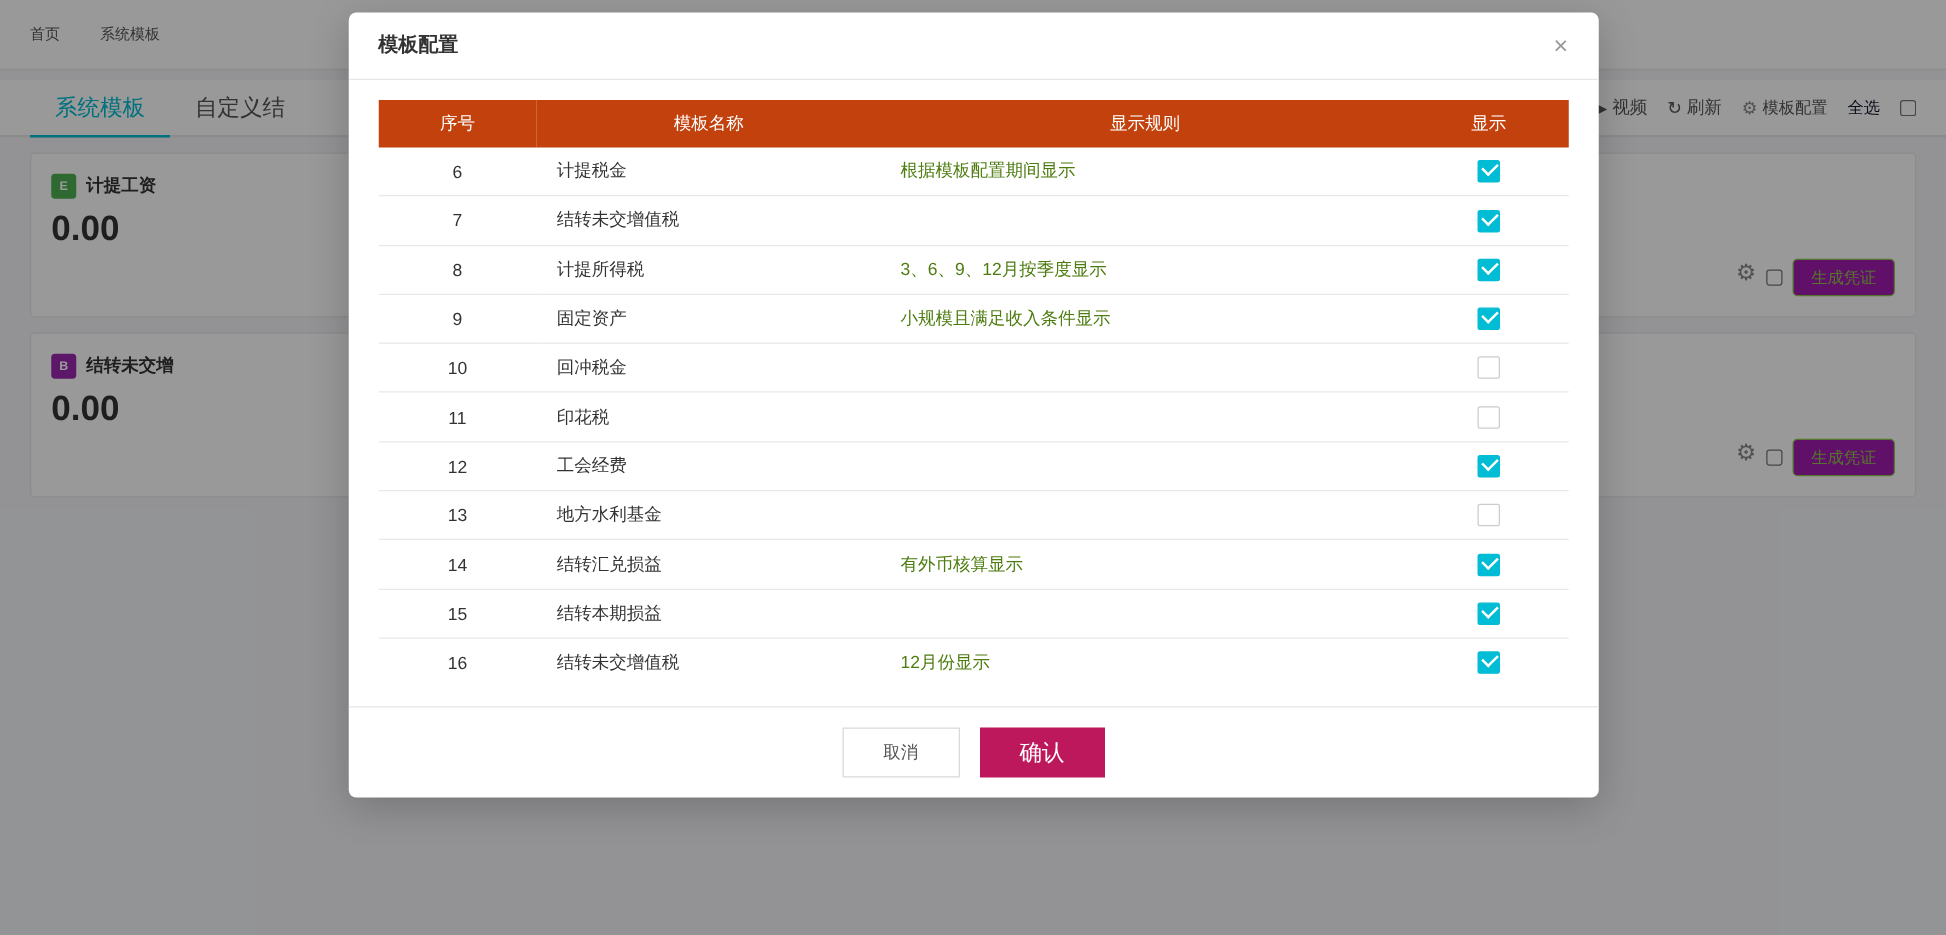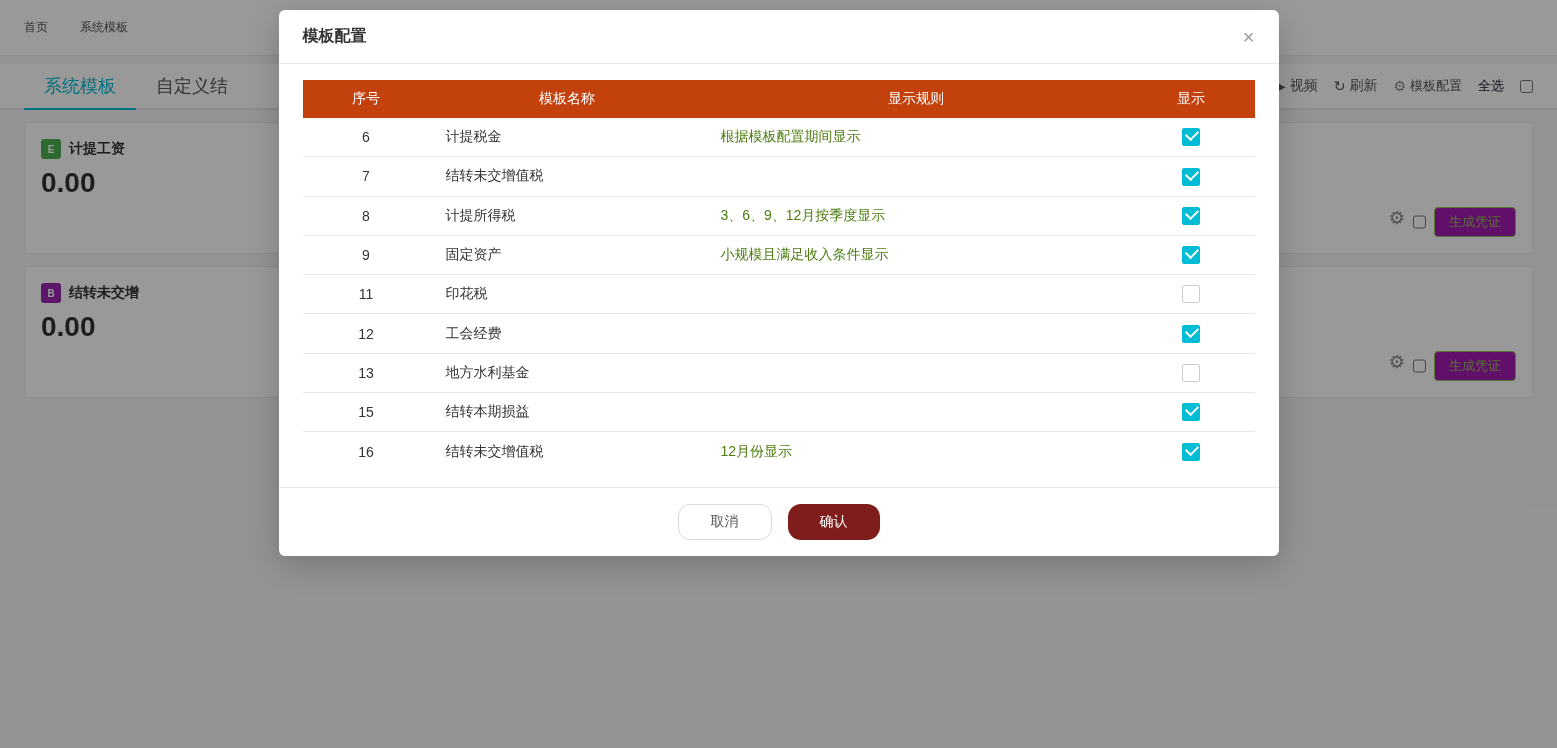--- a/index.html
+++ b/index.html
@@ -271,32 +271,32 @@
       justify-content: center;
       gap: 16px;
       border-top: 1px solid #e8e8e8;
     }
 
     .btn-cancel {
       padding: 8px 32px;
       border: 1px solid #d9d9d9;
       background: #fff;
       color: #555;
-      border-radius: 12px;
+      border-radius: 0;
       font-size: 14px;
       cursor: pointer;
     }
 
     .btn-confirm {
       padding: 8px 32px;
       border: none;
-      background: #7f1d1d;
+      background: #be185d;
       color: #fff;
-      border-radius: 13px;
-      font-size: 14px;
+      border-radius: 0;
+      font-size: 18px;
       cursor: pointer;
       font-weight: 500;
     }
 
     
     .dialog-body::-webkit-scrollbar {
       width: 6px;
     }
     .dialog-body::-webkit-scrollbar-thumb {
       background: #ccc;
@@ -427,36 +427,48 @@
               <td>3、6、9、12月按季度显示</td>
               <td><span class="custom-checkbox checked"></span></td>
             </tr>
             <tr>
               <td>9</td>
               <td>固定资产</td>
               <td>小规模且满足收入条件显示</td>
               <td><span class="custom-checkbox checked"></span></td>
             </tr>
             <tr>
+              <td>10</td>
+              <td>回冲税金</td>
+              <td></td>
+              <td><span class="custom-checkbox"></span></td>
+            </tr>
+            <tr>
               <td>11</td>
               <td>印花税</td>
               <td></td>
               <td><span class="custom-checkbox"></span></td>
             </tr>
             <tr>
               <td>12</td>
               <td>工会经费</td>
               <td></td>
               <td><span class="custom-checkbox checked"></span></td>
             </tr>
             <tr>
               <td>13</td>
               <td>地方水利基金</td>
               <td></td>
               <td><span class="custom-checkbox"></span></td>
+            </tr>
+            <tr>
+              <td>14</td>
+              <td>结转汇兑损益</td>
+              <td>有外币核算显示</td>
+              <td><span class="custom-checkbox checked"></span></td>
             </tr>
             <tr>
               <td>15</td>
               <td>结转本期损益</td>
               <td></td>
               <td><span class="custom-checkbox checked"></span></td>
             </tr>
             <tr>
               <td>16</td>
               <td>结转未交增值税</td>

